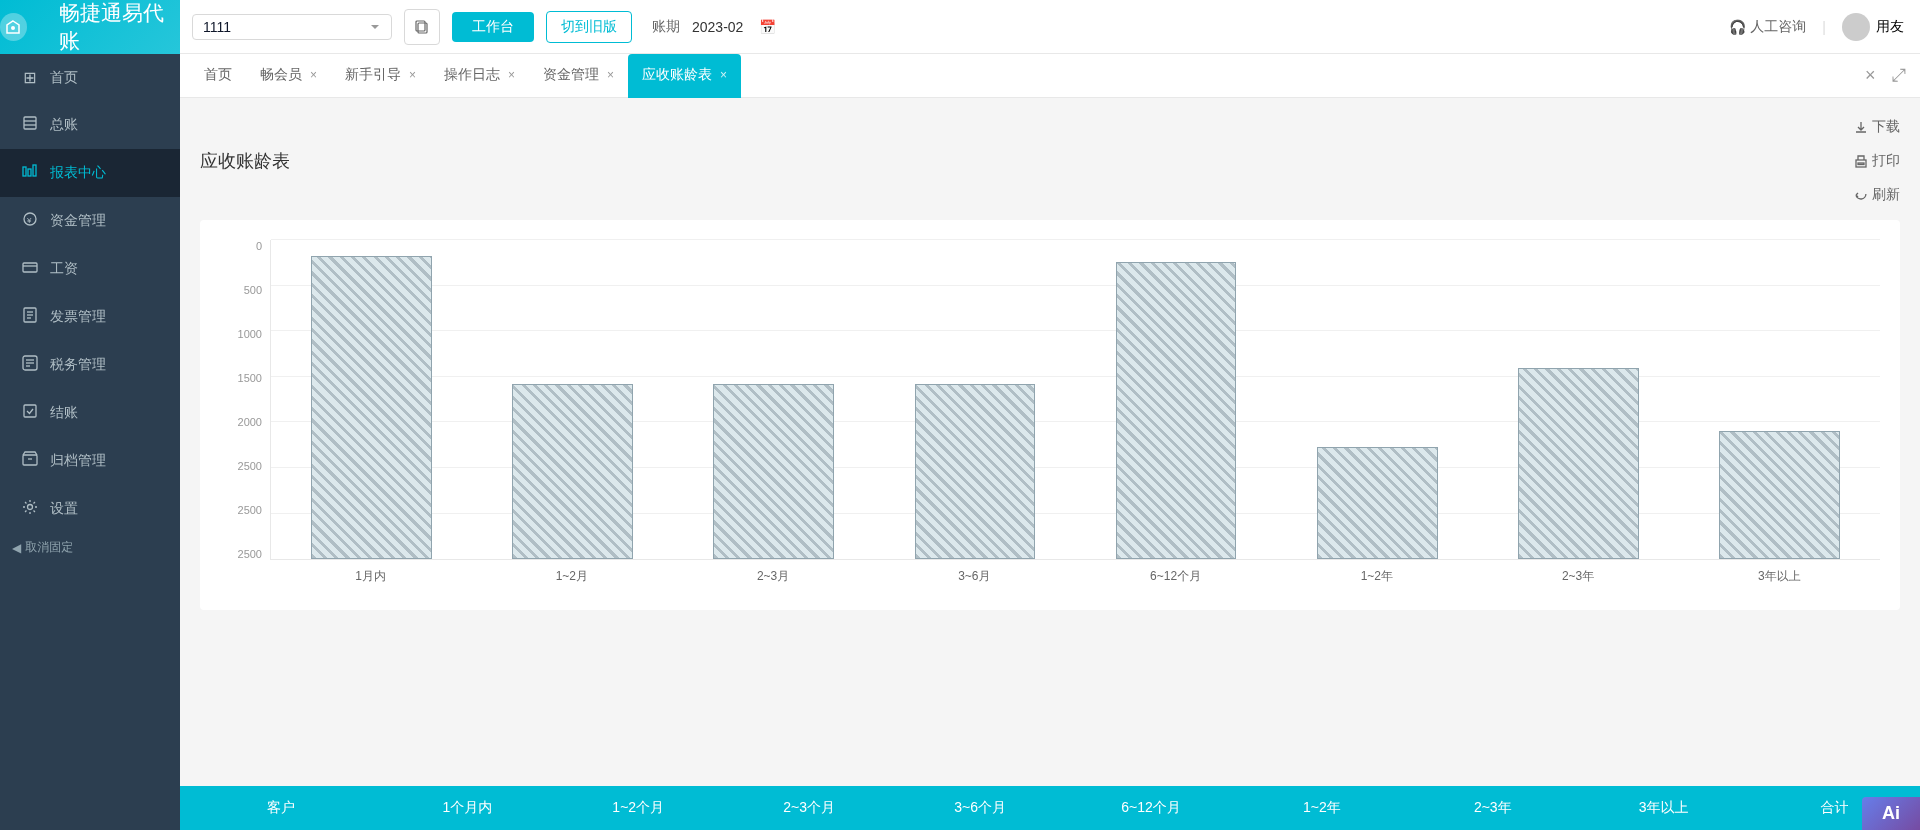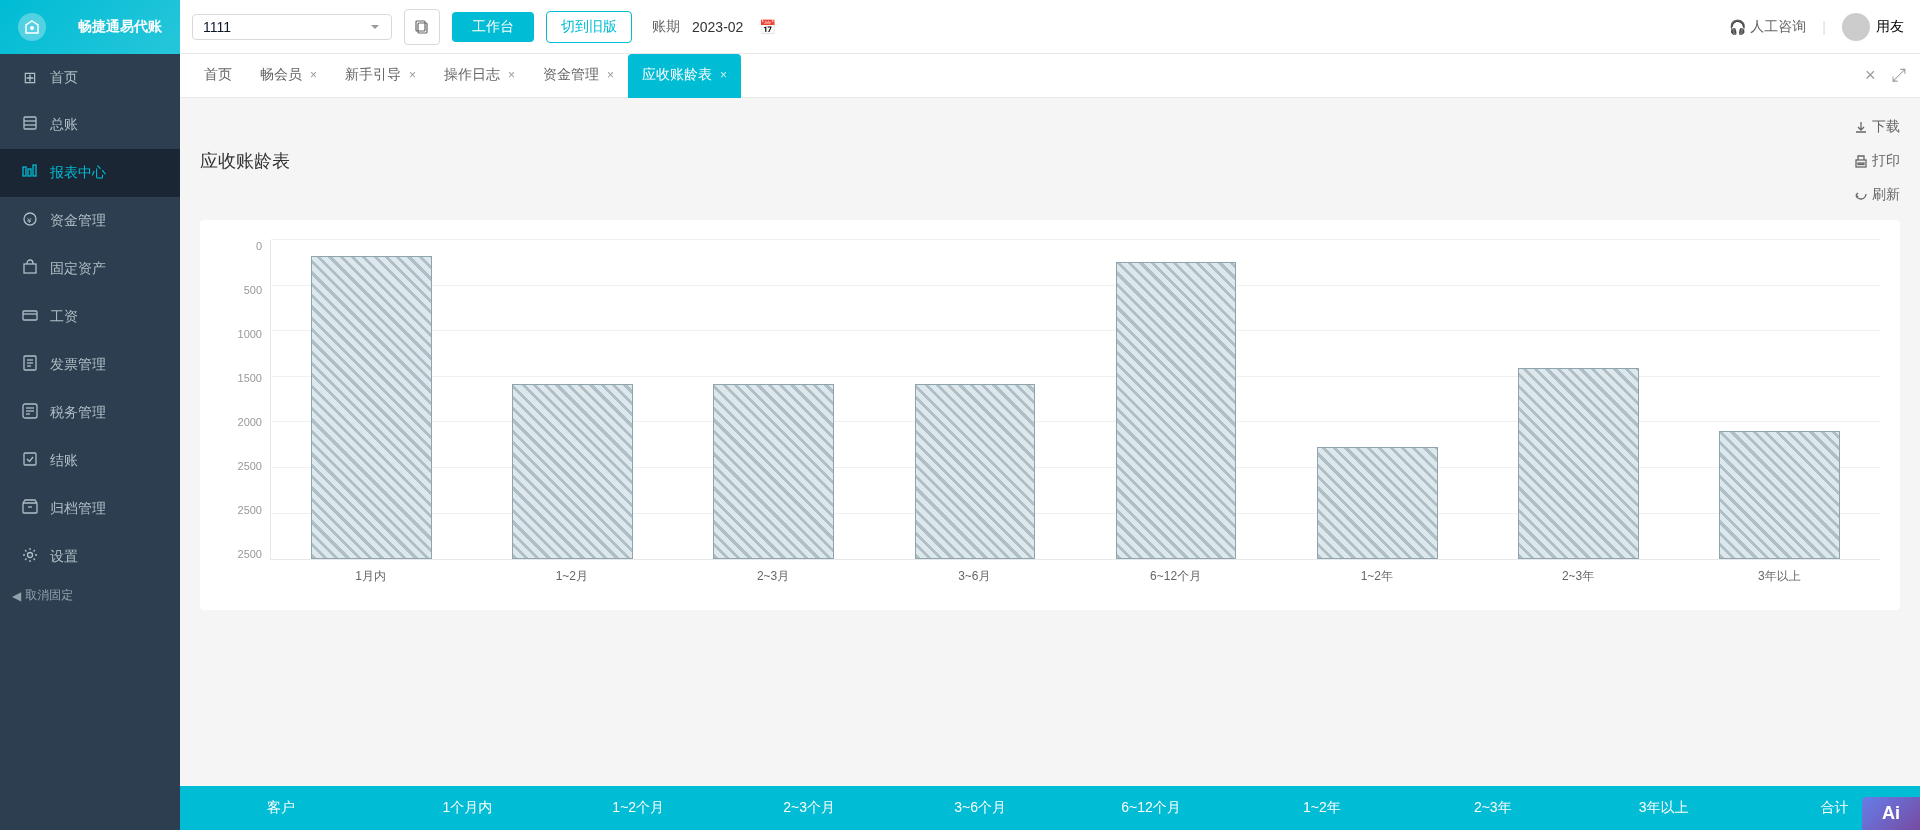--- a/index.html
+++ b/index.html
@@ -17,22 +17,22 @@
       flex-shrink: 0;
     }
     .logo-area {
       width: 180px;
       background: linear-gradient(135deg, #00bcd4, #26c6da);
       height: 54px;
       display: flex;
       align-items: center;
       justify-content: center;
       color: white;
-      font-size: 14px;
-      font-weight: bold;
+      font-size: 21px;
+      font-weight: normal;
       flex-shrink: 0;
       margin-left: -16px;
       gap: 24px;
     }
     .logo-icon {
       width: 28px;
       height: 28px;
       background: rgba(255,255,255,0.3);
       border-radius: 50%;
       margin-right: 8px;
@@ -400,29 +400,20 @@
       <span>报表中心</span>
     </div>
     <div class="sidebar-item">
       <span class="icon">
         <svg width="16" height="16" viewBox="0 0 16 16" fill="none" stroke="#b0bec5" stroke-width="1.3">
           <circle cx="8" cy="8" r="6"></circle>
           <text x="5" y="12" font-size="8" fill="#b0bec5" stroke="none">¥</text>
         </svg>
       </span>
       <span>资金管理</span>
-    </div>
-    <div class="sidebar-item">
-      <span class="icon">
-        <svg width="16" height="16" viewBox="0 0 16 16" fill="none" stroke="#b0bec5" stroke-width="1.3">
-          <rect x="2" y="5" width="12" height="9"></rect>
-          <path d="M5 5V4a3 3 0 016 0v1"></path>
-        </svg>
-      </span>
-      <span>固定资产</span>
     </div>
     <div class="sidebar-item">
       <span class="icon">
         <svg width="16" height="16" viewBox="0 0 16 16" fill="none" stroke="#b0bec5" stroke-width="1.3">
           <rect x="1" y="4" width="14" height="9" rx="1"></rect>
           <line x1="1" y1="7" x2="15" y2="7"></line>
         </svg>
       </span>
       <span>工资</span>
     </div>

